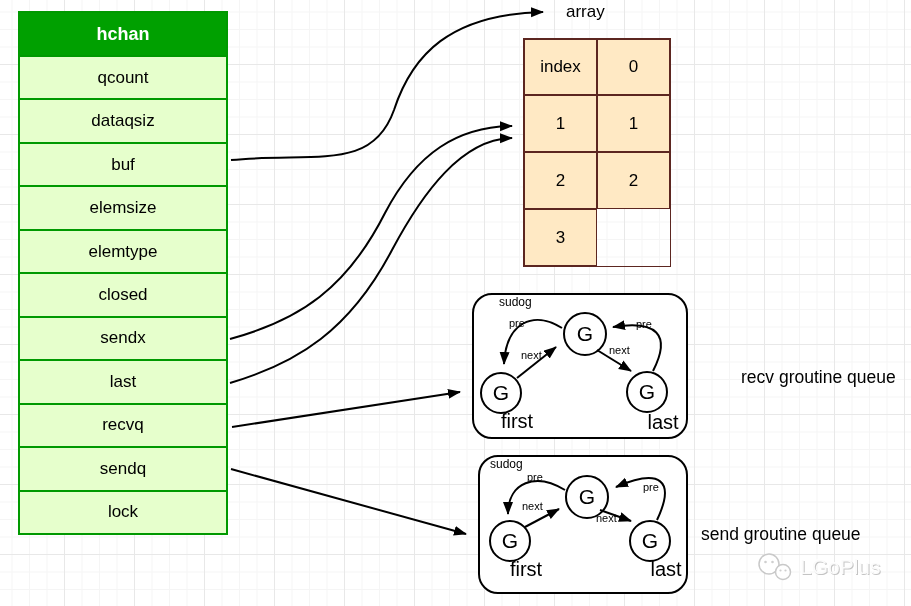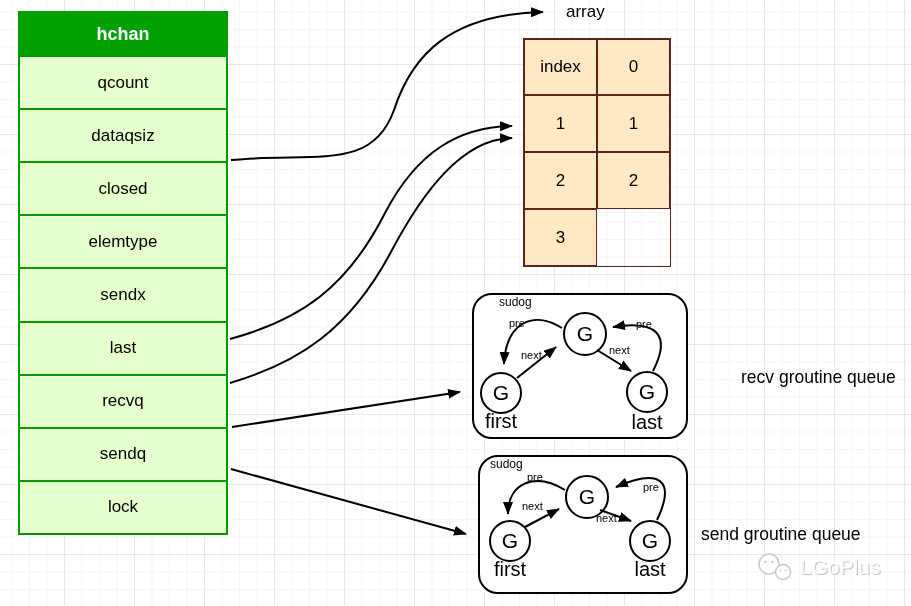--- a/index.html
+++ b/index.html
@@ -54,21 +54,21 @@
   .qbox1 { left:472px; top:293px; width:216px; height:146px; }
   .qbox2 { left:478px; top:455px; width:210px; height:139px; }
 
   .gnode {
     border:2px solid #000; border-radius:50%; background:#fff;
     display:flex; align-items:center; justify-content:center;
     font-size:21px; box-sizing:border-box; z-index:3;
   }
   .lbl-sudog { font-size:12px; z-index:6; }
   .lbl-edge  { font-size:11px; z-index:6; }
-  .lbl-node  { font-size:20px; text-align:center; z-index:6; }
+  .lbl-node  { font-size:20px; text-align:center; z-index:6;margin-left:16px; }
   .caption   { font-size:17.5px; z-index:2; }
 
   .arrows { position:absolute; left:0; top:0; z-index:5; pointer-events:none; }
   .arrows path { stroke:var(--arrow); stroke-width:2; fill:none; }
 
   
   .watermark {
     left:756px; top:551px; display:flex; align-items:center; gap:6px; z-index:6;
   }
   .watermark-text {
@@ -78,22 +78,24 @@
 </style>
 </head>
 <body>
 
 <div class="canvas">
 
   <div class="abs hchan">
     <div class="hchan-header">hchan</div>
     <div class="hchan-row">qcount</div>
     <div class="hchan-row">dataqsiz</div>
+    <div class="hchan-row">buf</div>
+    <div class="hchan-row">elemsize</div>
+    <div class="hchan-row">elemtype</div>
     <div class="hchan-row">closed</div>
-    <div class="hchan-row">elemtype</div>
     <div class="hchan-row">sendx</div>
     <div class="hchan-row">last</div>
     <div class="hchan-row">recvq</div>
     <div class="hchan-row">sendq</div>
     <div class="hchan-row">lock</div>
   </div>
 
   <span class="abs array-label">array</span>
   <div class="abs atable">
     <div class="acell">index</div>

